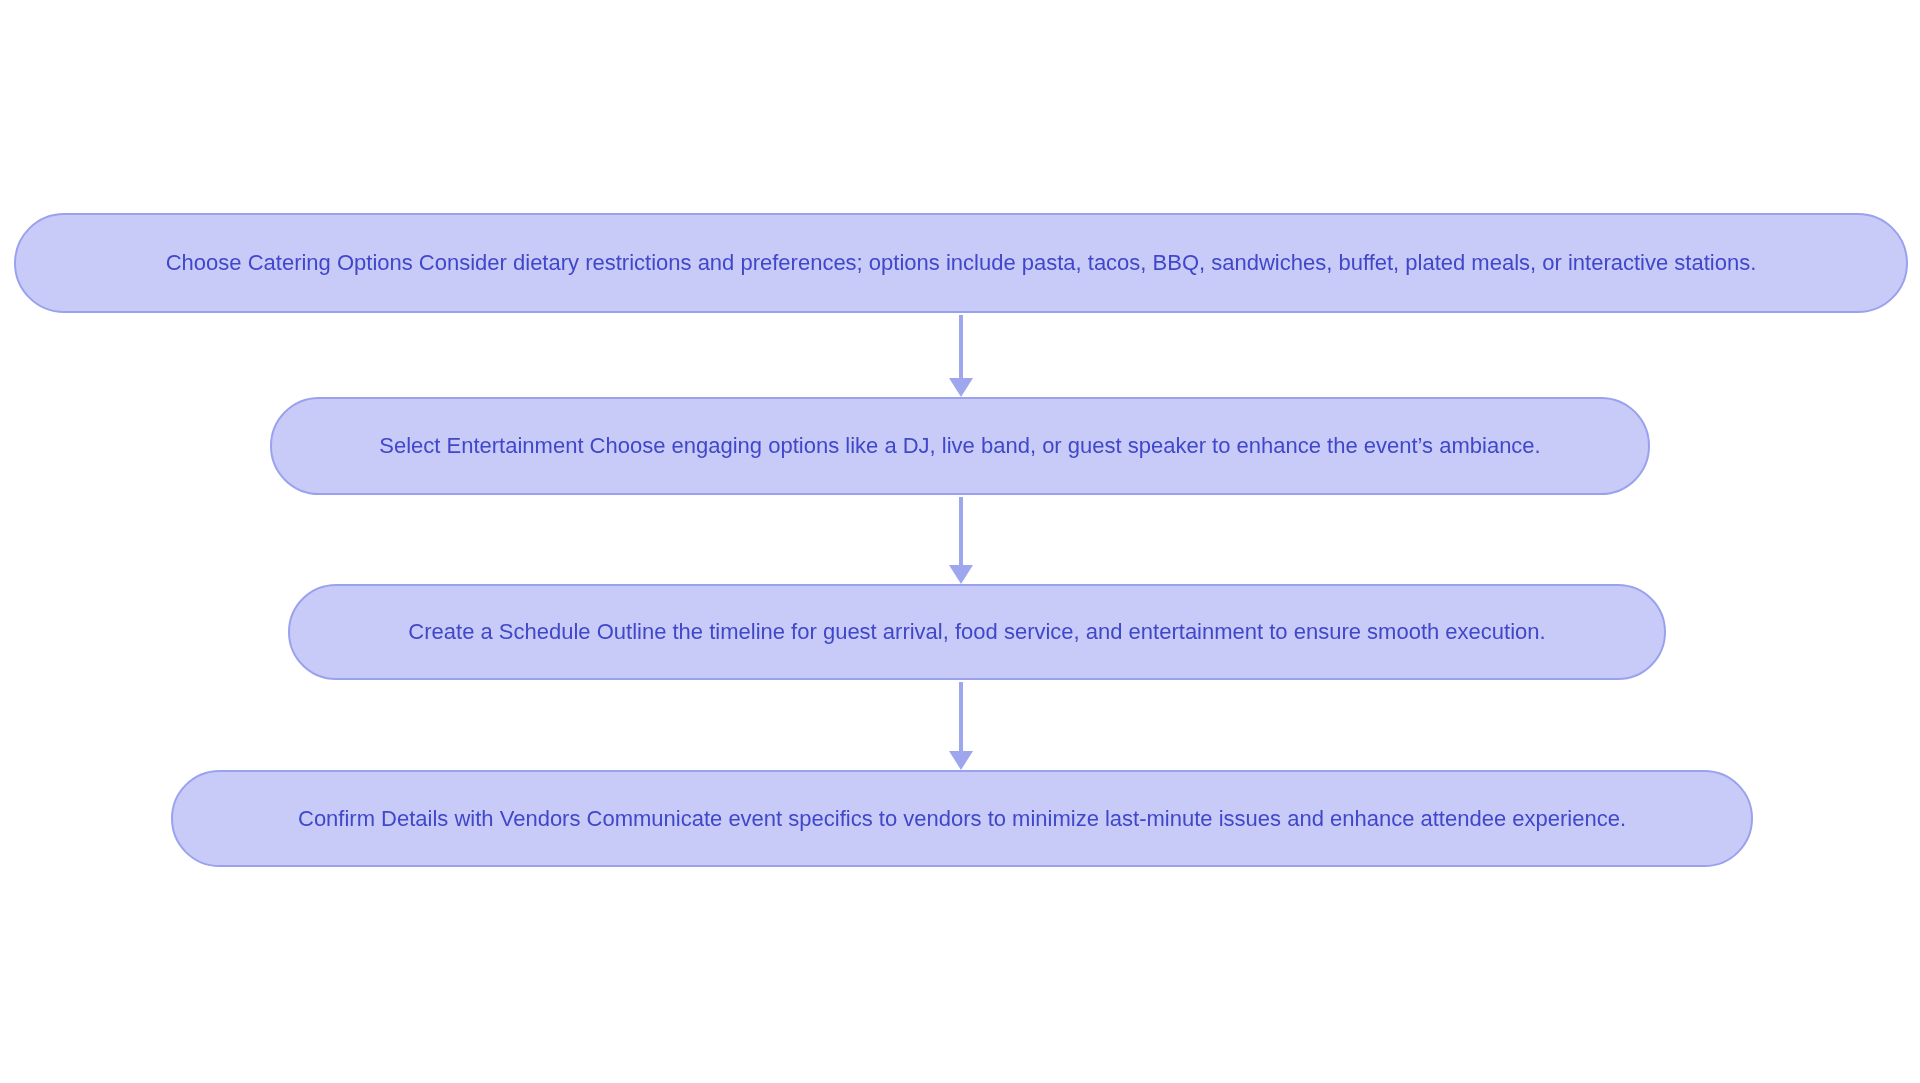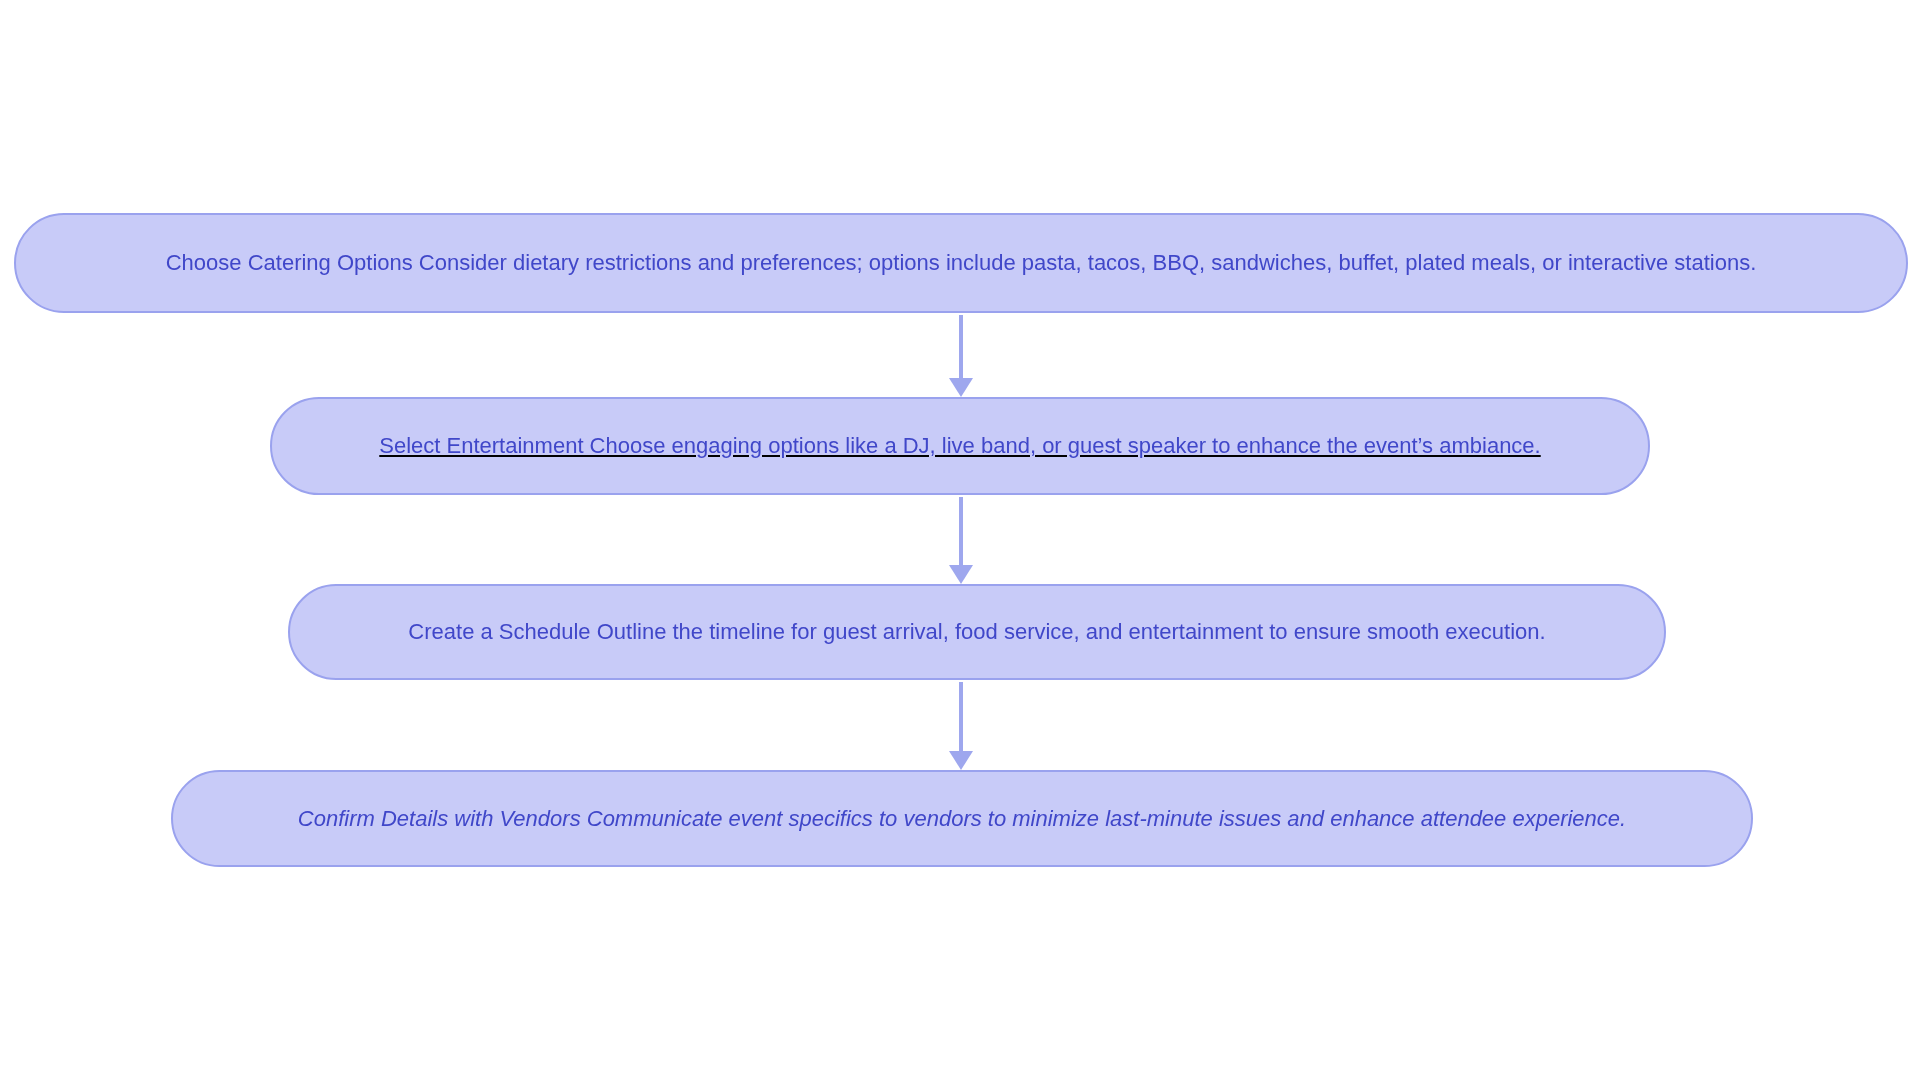--- a/index.html
+++ b/index.html
@@ -29,23 +29,23 @@
     text-align: center;
     padding: 0 40px;
   }
   .flow-node .label {
     color: var(--node-text, #4047c9);
     font-size: 22px;
     line-height: 1.25;
     white-space: nowrap;
   }
   .node-1 { left: 14px;  top: 213px; width: 1894px; height: 100px; }
-  .node-2 { left: 270px; top: 397px; width: 1380px; height: 98px; text-decoration: underline;  }
+  .node-2 { left: 270px; top: 397px; width: 1380px; height: 98px;  }
   .node-3 { left: 288px; top: 584px; width: 1378px; height: 96px;  }
-  .node-4 { left: 171px; top: 770px; width: 1582px; height: 97px; font-style: italic;  }
+  .node-4 { left: 171px; top: 770px; width: 1582px; height: 97px;  }
 
   .connector {
     position: absolute;
     width: 24px;
   }
   .connector .arrow-line {
     position: absolute;
     left: 50%;
     transform: translateX(-50%);
     top: 0;

